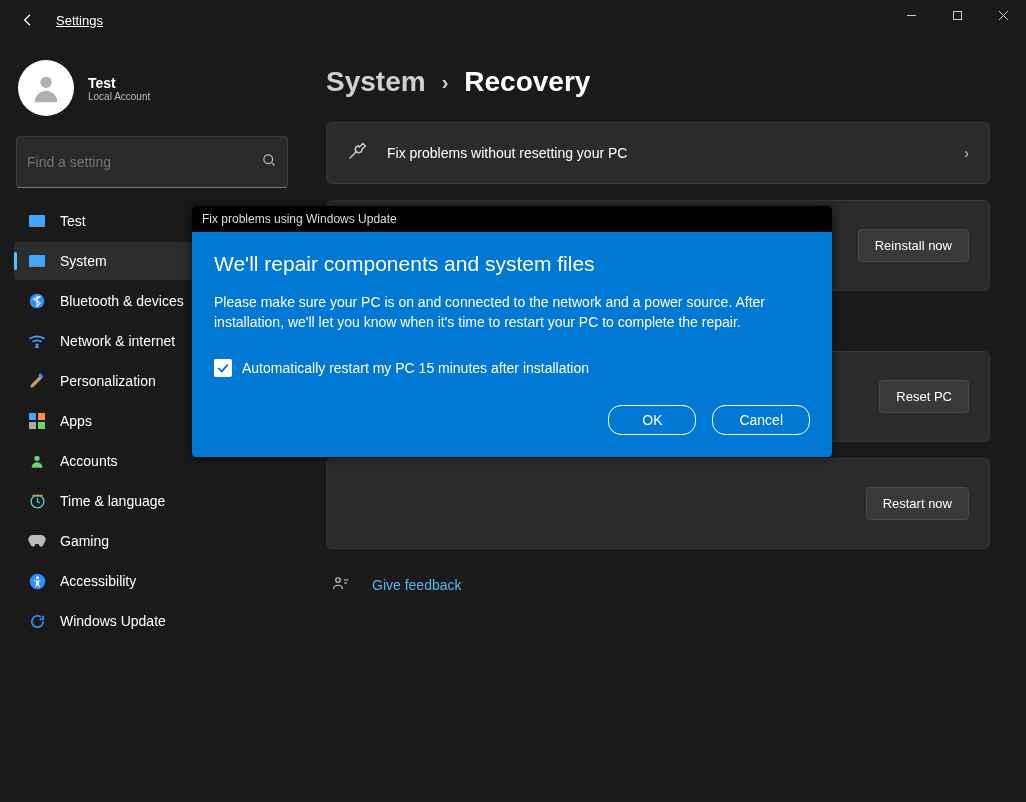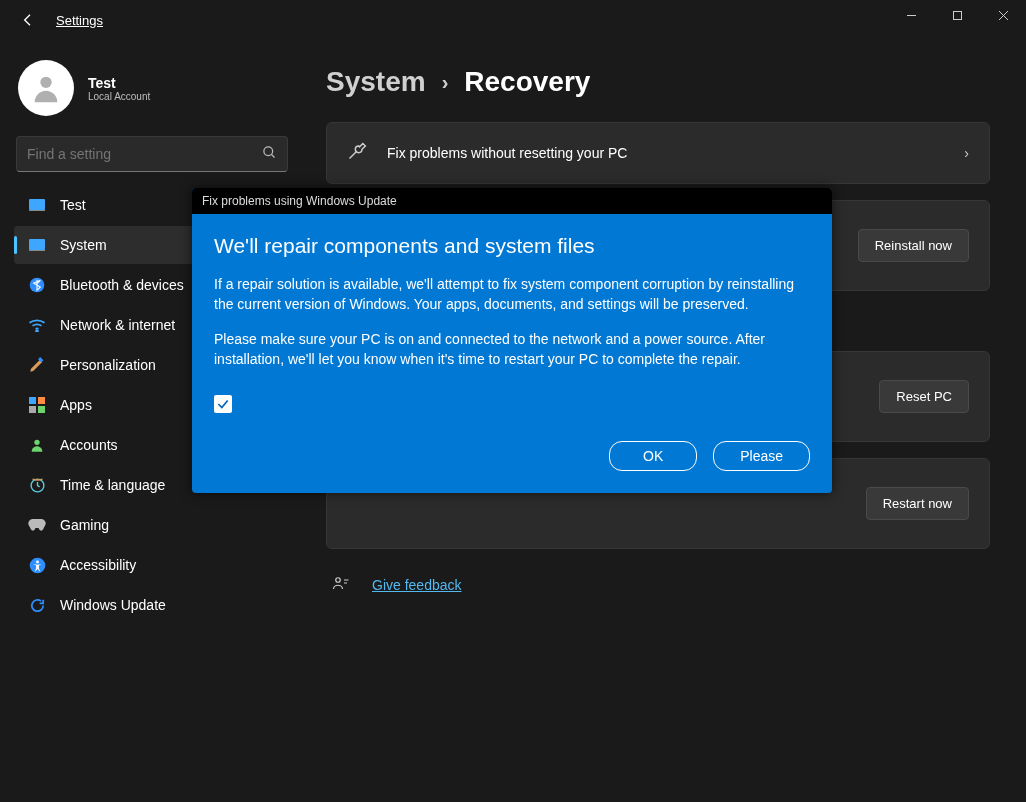--- a/index.html
+++ b/index.html
@@ -24,21 +24,21 @@
   .sidebar { width: 300px; padding: 10px 0 10px 12px; }
   .userblock { display:flex; align-items:center; gap:14px; padding: 10px 10px 20px 6px; }
   .avatar {
     width:56px; height:56px; border-radius:50%; background:#fff;
     display:flex; align-items:center; justify-content:center;
   }
   .avatar svg { width:34px; height:34px; fill:#b0b0b0; }
   .user-name { font-size:14px; font-weight:600; }
   .user-sub  { font-size:10px; color:#bdbdbd; }
   .searchbox {
-    margin: 0 12px 14px 4px; height:36px; background:#2a2a2a;
+    margin: 0 12px 14px 4px; height:52px; background:#2a2a2a;
     border:1px solid #3a3a3a; border-bottom:1px solid #777; border-radius:4px;
     display:flex; align-items:center; padding:9px 10px; gap:8px;
   }
   .searchbox input {
     flex:1; background:transparent; border:none; outline:none; color:#ccc; font-size:14px;
   }
   .nav { list-style:none; }
   .nav li {
     display:flex; align-items:center; gap:14px; height:38px;
     padding:0 12px 0 14px; font-size:14px; border-radius:4px; margin:2px 10px 2px 2px;
@@ -63,26 +63,26 @@
   .card .card-label { font-size:14px; }
   .card .spacer { flex:1; }
   .card .card-btn {
     background:#393939; border:1px solid #4a4a4a; color:#fff; font-size:13px;
     padding:8px 16px; border-radius:4px; cursor:pointer;
   }
   .card.tall { padding:28px 20px; margin-top:16px; }
   .card .chev-right { color:#ccc; font-size:14px; }
   .feedback-row {
     display:flex; align-items:center; gap:22px; margin-top:26px; font-size:14px;
-    color:#55b8ef; padding-left:6px;text-decoration:underline;
+    color:#55b8ef; padding-left:6px;
   }
   .feedback-row .fb-ico { color:#d0d0d0; width:18px; }
   
   .dialog {
-    position:absolute; left:192px; top:188px; width:640px;
+    position:absolute; left:192px; top:206px; width:640px;
     background:#0078d4; color:#fff; border-radius:4px;
     box-shadow:0 0 12px rgba(0,0,0,.6);
   }
   .dialog-titlebar {
     background:#000; font-size:12px; color:#ddd; padding:6px 10px;
     border-radius:4px 4px 0 0;
   }
   .dialog-body { padding:20px 22px 22px 22px; }
   .dialog h2 { font-size:21px; font-weight:400; margin-bottom:16px; }
   .dialog p { font-size:14px; line-height:1.45; margin-bottom:14px; }
@@ -306,27 +306,27 @@
       </span>
       <a style="cursor:pointer;">Give feedback</a>
     </div>
   </div>
 </div>
 
 <div class="dialog">
   <div class="dialog-titlebar">Fix problems using Windows Update</div>
   <div class="dialog-body">
     <h2>We'll repair components and system files</h2>
-    <p>If a repair solution is available, we'll attempt to fix system component corruption by reinstalling the current version of Windows. Your apps, documents, and settings will be preserved.</p>
     <p>Please make sure your PC is on and connected to the network and a power source. After installation, we'll let you know when it's time to restart your PC to complete the repair.</p>
     <div class="checkrow">
       <span class="checkbox">
         <svg viewBox="0 0 24 24">
             <polyline points="4 12 10 18 20 6"></polyline>
           </svg>
       </span>
+      <span>Automatically restart my PC 15 minutes after installation</span>
     </div>
     <div class="dialog-buttons">
       <button class="dlgbtn">OK</button>
-      <button class="dlgbtn">Please</button>
+      <button class="dlgbtn">Cancel</button>
     </div>
   </div>
 </div>
 
 </body></html>

